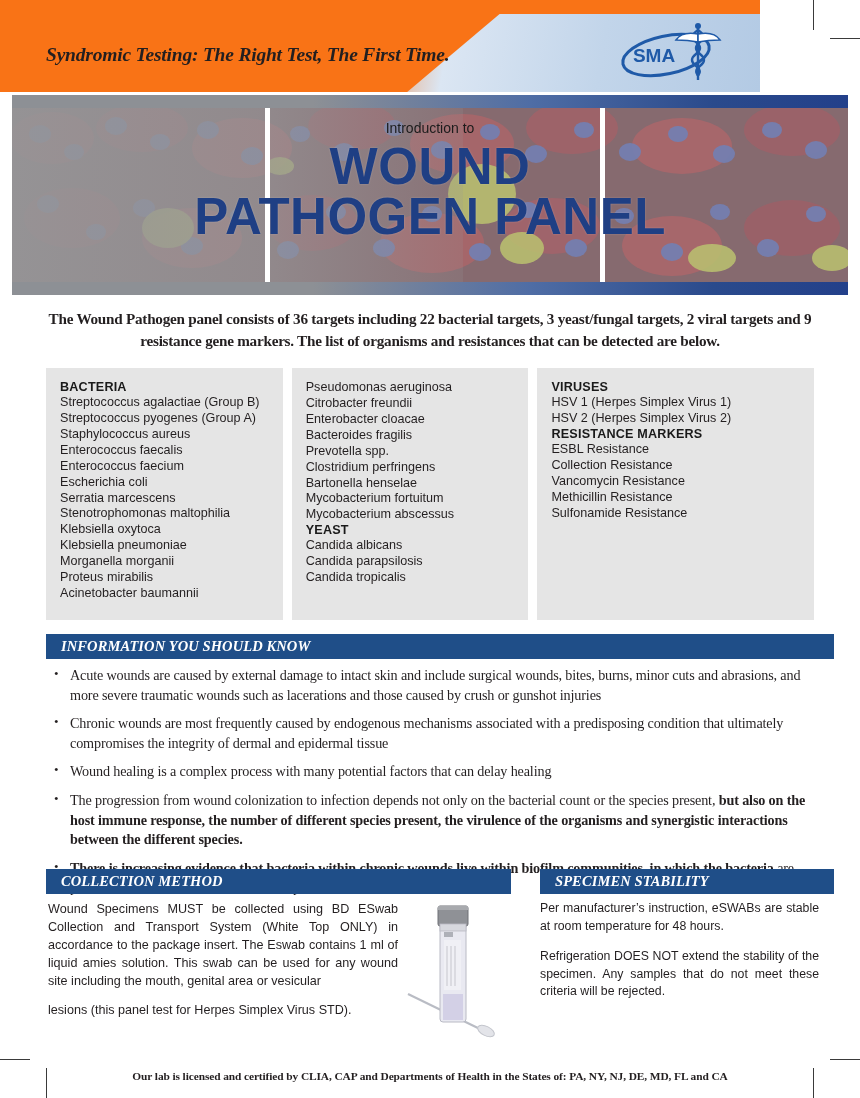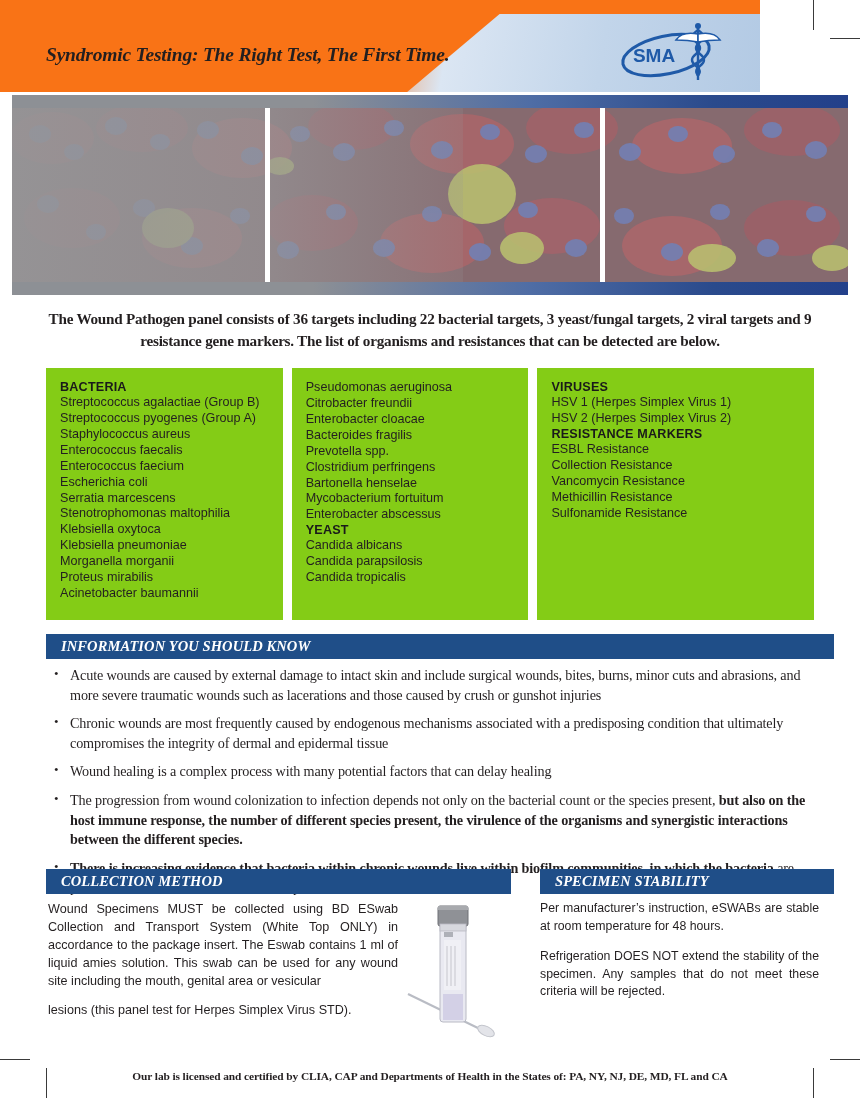--- a/index.html
+++ b/index.html
@@ -42,21 +42,21 @@
     color:#1f3f84;letter-spacing:.5px;text-shadow:0 0 2px rgba(255,255,255,.25);}
   .hero-title .l2{display:block;}
 
   
   .intro{position:absolute;left:40px;top:308px;width:780px;text-align:center;
     font-family:"Liberation Serif",serif;font-weight:700;font-size:15.2px;line-height:1.45;
     letter-spacing:-.25px;color:#231f20;}
 
   
   .panels{position:absolute;left:46px;top:368px;width:768px;height:252px;display:flex;gap:9px;}
-  .panel{background:#84cc16;padding:12px 14px 10px 14px;}
+  .panel{background:#e5e5e5;padding:12px 14px 10px 14px;}
   .panel.p1{width:220px;}
   .panel.p2{width:220px;}
   .panel.p3{width:262px;}
   .panel h4{margin:0 0 1px 0;font-size:12.6px;font-weight:700;letter-spacing:.2px;color:#1a1a1a;}
   .panel h4.spaced{margin-top:0;}
   .panel ul{margin:0;padding:0;list-style:none;}
   .panel li{font-size:12.6px;line-height:1.265;color:#231f20;white-space:nowrap;}
 
   
   .secbar{position:absolute;background:#1f4e88;color:#fff;
@@ -192,20 +192,27 @@
         <ellipse cx="700" cy="150" rx="24" ry="14"></ellipse>
         <ellipse cx="820" cy="150" rx="20" ry="13"></ellipse>
         <ellipse cx="268" cy="58" rx="14" ry="9"></ellipse>
       </g>
     </svg>
     <div class="hero-veil"></div>
     <div class="hero-gray-left"></div>
     <div class="divider" style="left:253px;"></div>
     <div class="divider" style="left:588px;"></div>
   </div>
+  <div class="hero-text">
+    <div class="hero-sub">Introduction to</div>
+    <div class="hero-title">
+      <span>WOUND</span>
+      <span class="l2">PATHOGEN PANEL</span>
+    </div>
+  </div>
   <div class="hero-botbar"></div>
 </div>
 
 <div class="intro">The Wound Pathogen panel consists of 36 targets including 22 bacterial targets, 3 yeast/fungal targets, 2 viral targets and 9 resistance gene markers.  The list of organisms and resistances that can be detected are below.</div>
 
 <div class="panels">
 
   <div class="panel p1">
     <h4>BACTERIA</h4>
     <ul>
@@ -228,21 +235,21 @@
   <div class="panel p2">
     <ul>
         <li>Pseudomonas aeruginosa</li>
         <li>Citrobacter freundii</li>
         <li>Enterobacter cloacae</li>
         <li>Bacteroides fragilis</li>
         <li>Prevotella spp.</li>
         <li>Clostridium perfringens</li>
         <li>Bartonella henselae</li>
         <li>Mycobacterium fortuitum</li>
-        <li>Enterobacter abscessus</li>
+        <li>Mycobacterium abscessus</li>
       </ul>
     <h4 class="spaced">YEAST</h4>
     <ul>
         <li>Candida albicans</li>
         <li>Candida parapsilosis</li>
         <li>Candida tropicalis</li>
       </ul>
   </div>
 
   <div class="panel p3">

